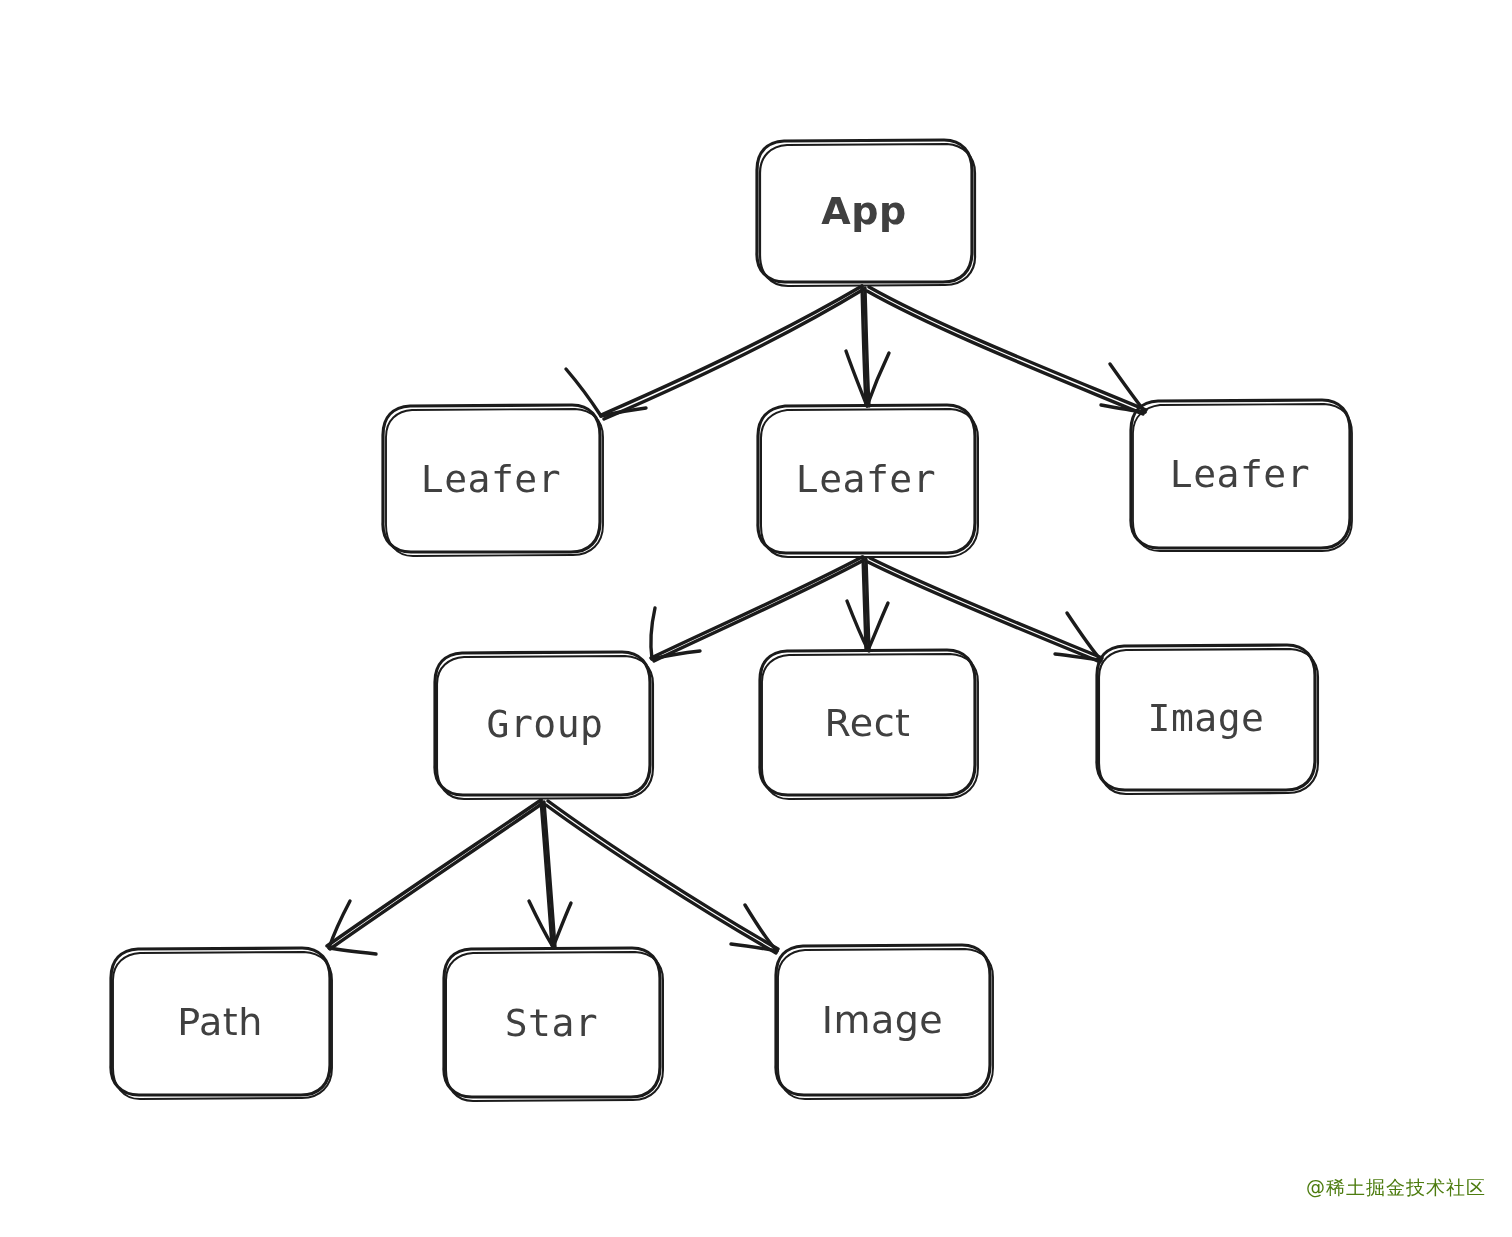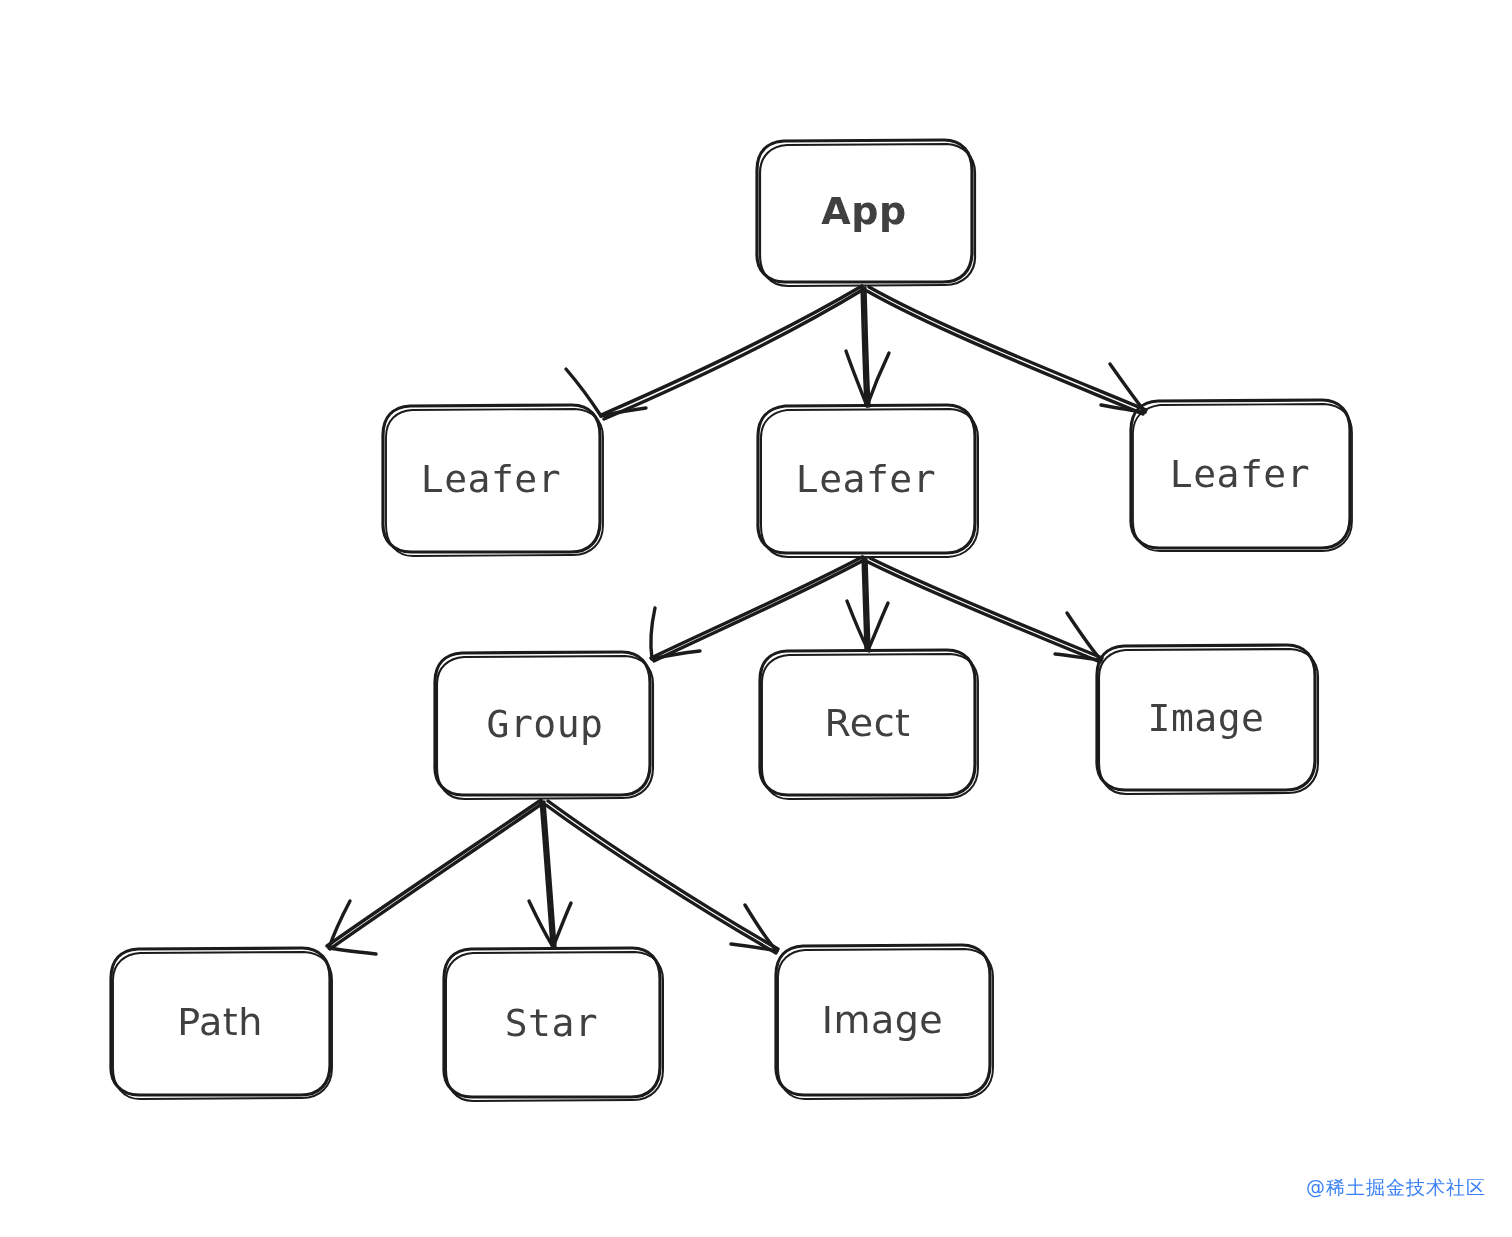--- a/index.html
+++ b/index.html
@@ -34,21 +34,21 @@
   }
   .node-hit {
     position: absolute;
   }
   .watermark {
     position: absolute;
     right: 26px;
     bottom: 36px;
     font-family: "DejaVu Sans", "Liberation Sans", sans-serif;
     font-size: 19px;
-    color: #3b82f6;
+    color: #4d7c0f;
     letter-spacing: 1px;
     white-space: nowrap;
   }
 </style>
 </head>
 <body>
 
 <svg id="diagram-canvas" viewBox="0 0 1512 1237" xmlns="http://www.w3.org/2000/svg">
   <g id="edges-layer" fill="none" stroke="#1b1b1b" stroke-width="3.4" stroke-linecap="round" stroke-linejoin="round">
 

